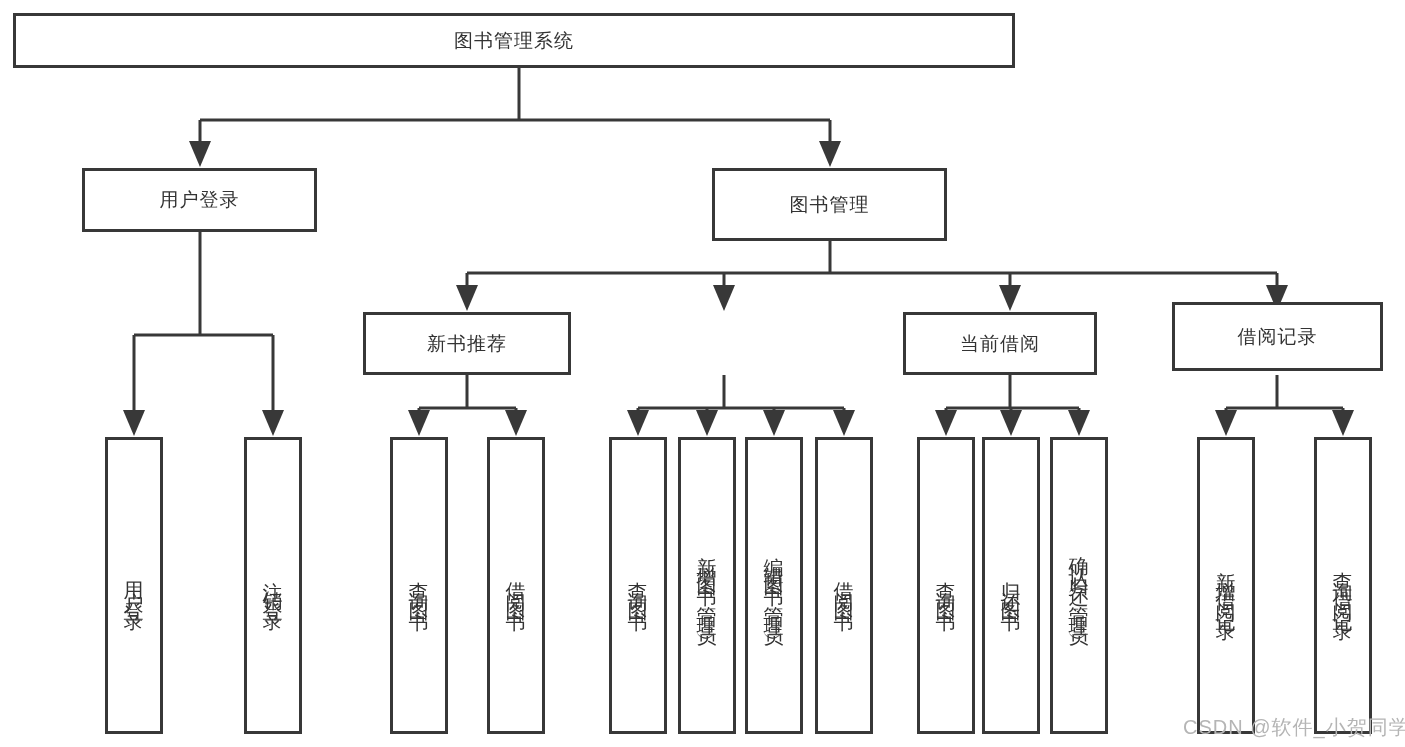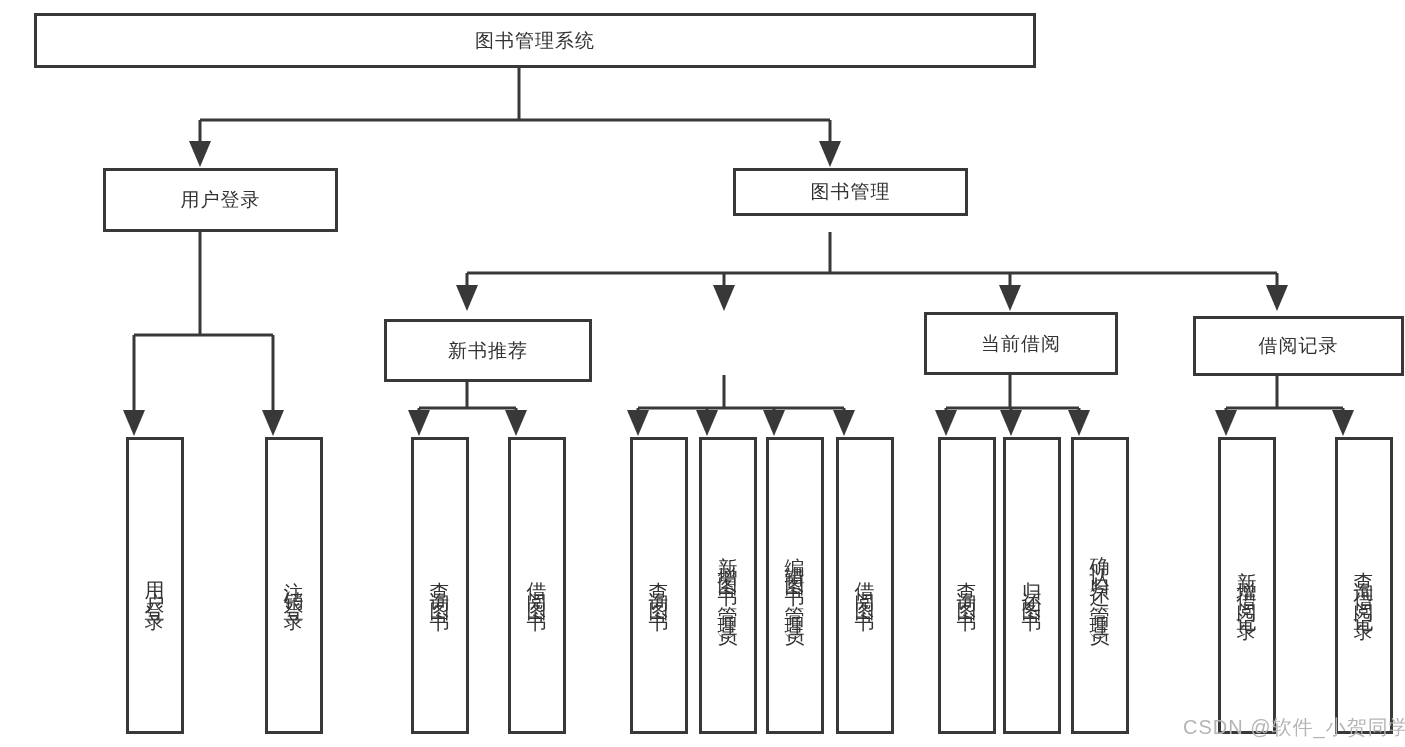--- a/index.html
+++ b/index.html
@@ -24,21 +24,20 @@
   }
   .box {
     position: absolute;
     box-sizing: border-box;
     border: 3px solid #383838;
     background: #ffffff;
     display: flex;
     align-items: center;
     justify-content: center;
     color: #333333;
-    margin-left: 21px;
   }
   .hbox {
     font-size: 19px;
     letter-spacing: 1px;
   }
   .vbox {
     top: 437px;
     width: 58px;
     height: 297px;
   }
@@ -106,31 +105,31 @@
     </g>
   </svg>
 
   <div class="box hbox" style="left:13px;top:13px;width:1002px;height:55px">
     <span>图书管理系统</span>
   </div>
 
   <div class="box hbox" style="left:82px;top:168px;width:235px;height:64px">
     <span>用户登录</span>
   </div>
-  <div class="box hbox" style="left:712px;top:168px;width:235px;height:48px">
+  <div class="box hbox" style="left:712px;top:168px;width:235px;height:73px">
     <span>图书管理</span>
   </div>
 
-  <div class="box hbox" style="left:363px;top:319px;width:208px;height:63px">
+  <div class="box hbox" style="left:363px;top:312px;width:208px;height:63px">
     <span>新书推荐</span>
   </div>
   <div class="box hbox" style="left:903px;top:312px;width:194px;height:63px">
     <span>当前借阅</span>
   </div>
-  <div class="box hbox" style="left:1172px;top:316px;width:211px;height:60px">
+  <div class="box hbox" style="left:1172px;top:302px;width:211px;height:69px">
     <span>借阅记录</span>
   </div>
 
   <div class="box vbox" style="left:105px">
     <span class="vtext">用户登录</span>
   </div>
   <div class="box vbox" style="left:244px">
     <span class="vtext">注销登录</span>
   </div>
   <div class="box vbox" style="left:390px">

